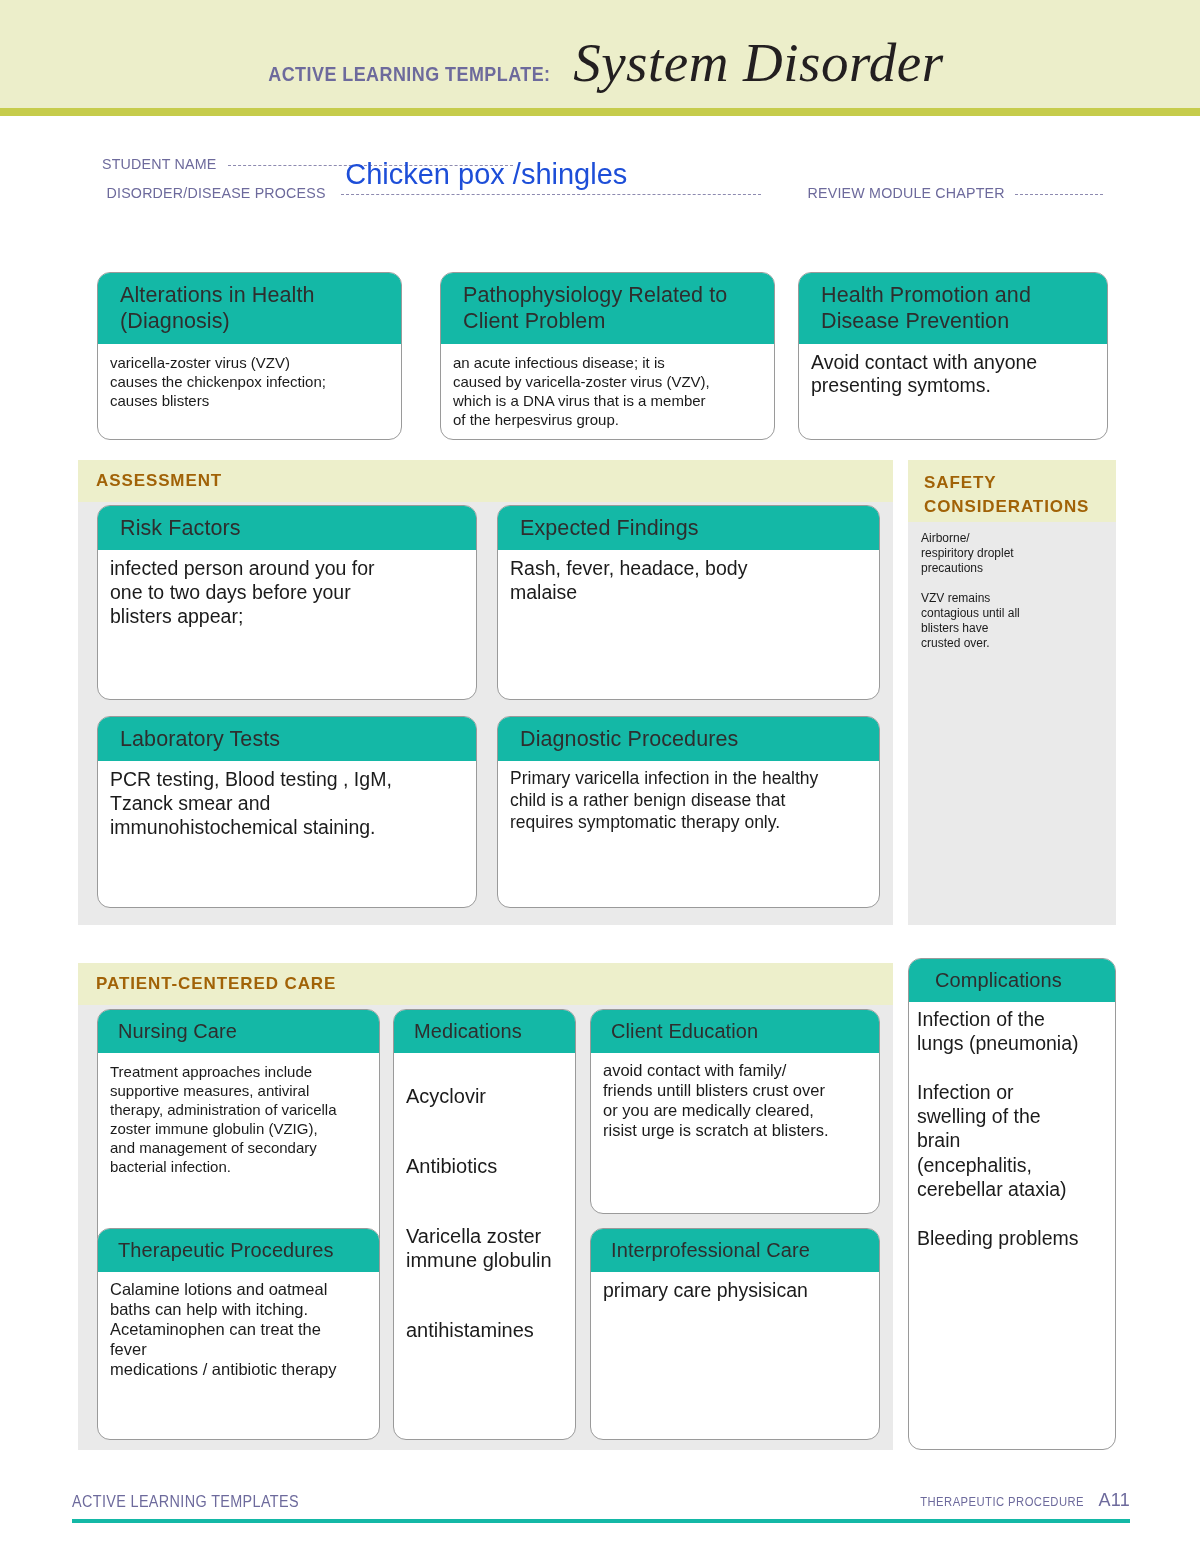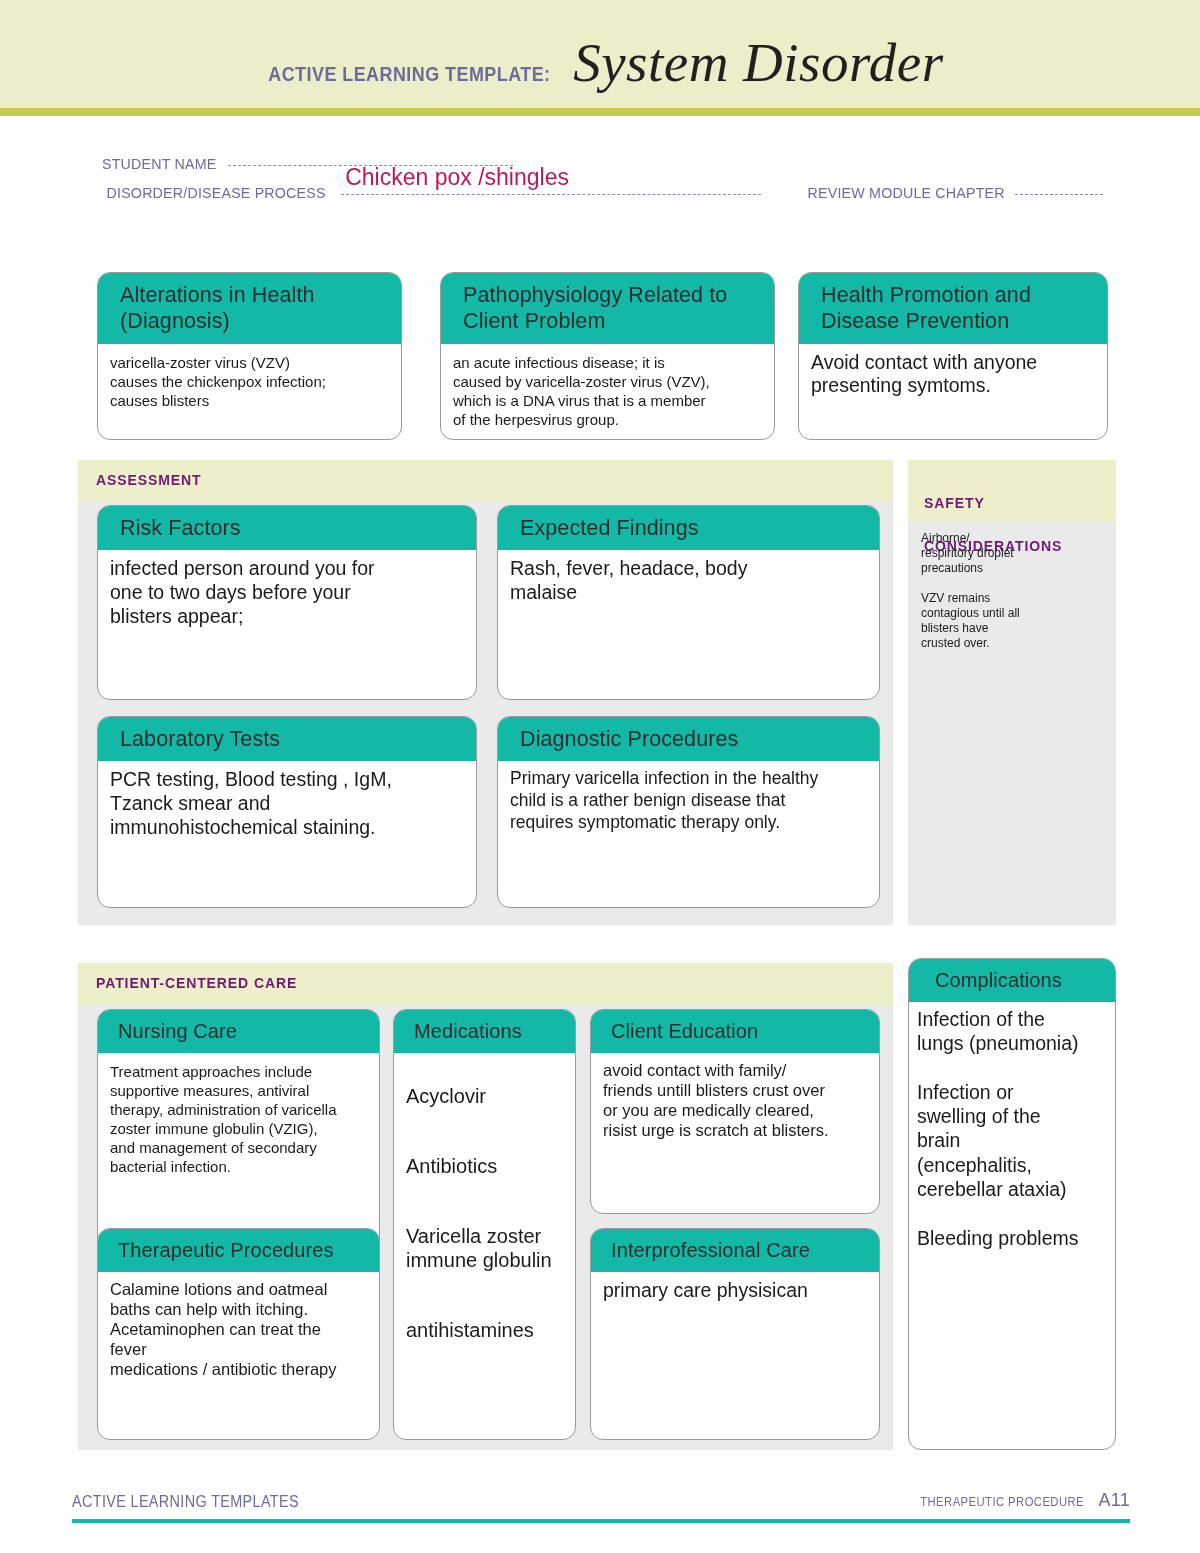--- a/index.html
+++ b/index.html
@@ -82,22 +82,22 @@
     top: -3px;
   }
   .rule-student { width: 285px; margin-left: 7px; }
   .rule-disorder { width: 455px; margin-left: 6px; position: relative; }
   .rule-chapter { width: 95px; margin-left: 2px; }
   .meta-label.chapter { margin-left: 38px; }
   .handwritten {
     position: absolute;
     left: 4px;
     bottom: 3px;
-    font-size: 23px;
-    color: #be185d;
+    font-size: 29px;
+    color: #1d4ed8;
     font-family: "Liberation Sans", sans-serif;
     white-space: nowrap;
   }
 
   
   .card {
     position: absolute;
     box-sizing: border-box;
     background: #ffffff;
     border: 1.6px solid #9a9a9a;
@@ -136,25 +136,24 @@
     width: 815px; height: 465px;
     background: #EAEAEA;
   }
   #assessment-panel .panel-head {
     background: #EDEFCB;
     height: 42px;
     box-sizing: border-box;
     padding: 11px 0 0 18px;
   }
   .panel-title {
-    font-size: 14px;
+    font-size: 17px;
     font-weight: bold;
     letter-spacing: 0.9px;
-    color: #701a75;
-    margin-top: 23px;
+    color: #a16207;
   }
   #card-risk      { left: 97px;  top: 505px; width: 380px; height: 195px; }
   #card-expected  { left: 497px; top: 505px; width: 383px; height: 195px; }
   #card-lab       { left: 97px;  top: 716px; width: 380px; height: 192px; }
   #card-diag      { left: 497px; top: 716px; width: 383px; height: 192px; }
 
   
   #safety-col {
     position: absolute;
     left: 908px; top: 460px;

